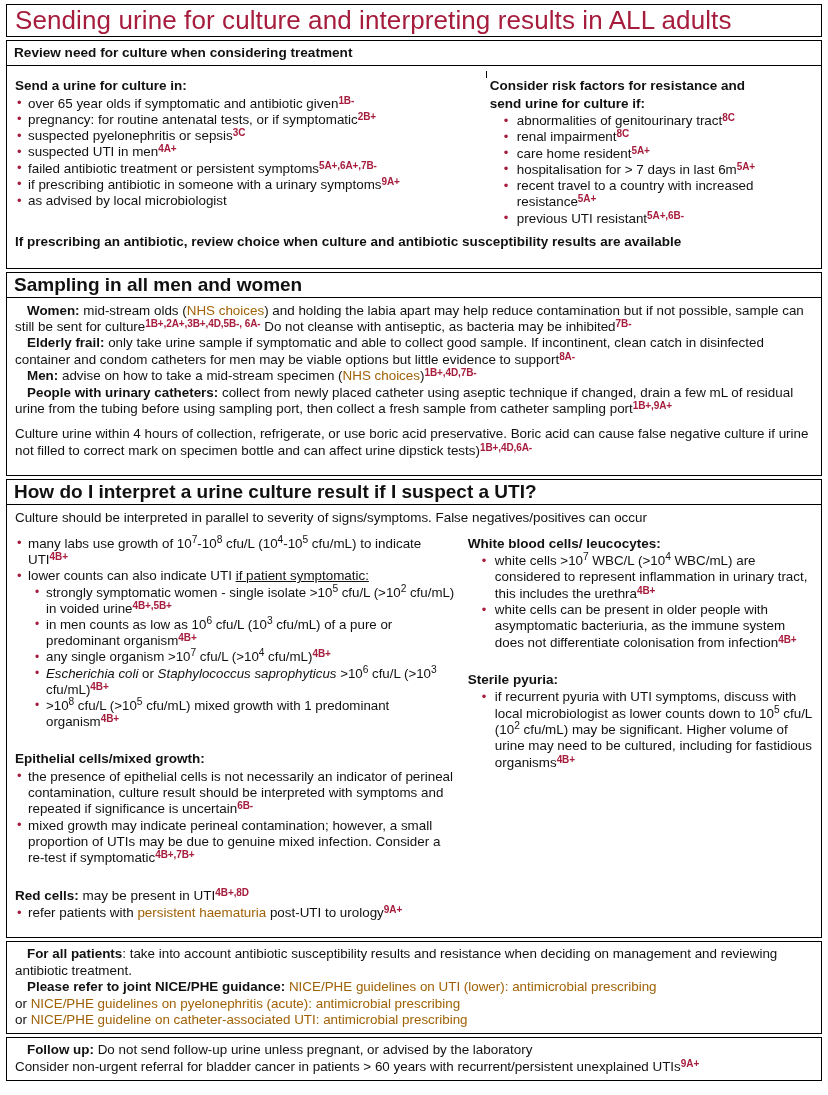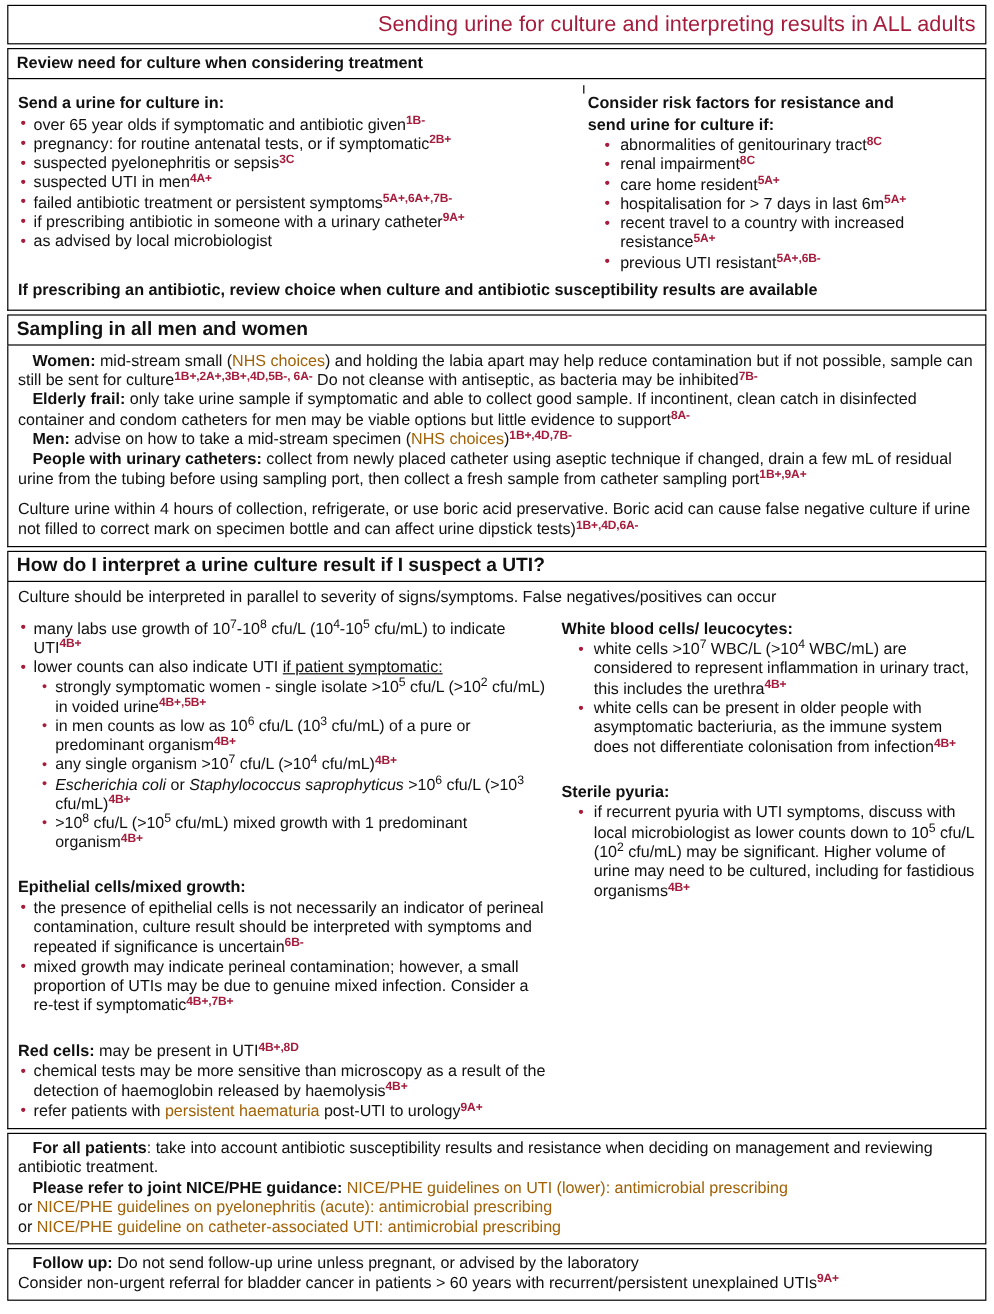--- a/index.html
+++ b/index.html
@@ -22,44 +22,43 @@
   }
 
   .title-bar {
     border: 1.6px solid #000;
     box-sizing: border-box;
     padding: 4px 8px 5px 8px;
     margin-bottom: 3px;
   }
   .title-text {
     color: #A61C3C;
-    font-size: 18px;
+    font-size: 26px;
     line-height: 22px;
     font-weight: 400;
     letter-spacing: 0.1px;
-    text-align: right;
   }
 
   .band {
     border: 1.6px solid #000;
     box-sizing: border-box;
     padding: 3px 7px 4px 7px;
     font-weight: bold;
     font-size: 13.6px;
     line-height: 17px;
     margin-bottom: 0;
     border-bottom-width: 1.6px;
   }
-  .band.sub { font-size: 16px; }
+  .band.sub { font-size: 19px; }
 
   .panel {
     border: 1.6px solid #000;
     border-top: none;
     box-sizing: border-box;
-    padding: 5px 8px 6px 8px;
+    padding: 5px 8px 16px 8px;
     margin-bottom: 3px;
   }
 
   .solo {
     border: 1.6px solid #000;
     box-sizing: border-box;
     padding: 4px 8px 5px 8px;
     margin-bottom: 3px;
   }
 
@@ -172,21 +171,21 @@
       <div class="cols">
 
         <div class="col-l">
           <div class="hd">Send a urine for culture in:</div>
           <ul class="b">
             <li><span>over 65 year olds if symptomatic and antibiotic given</span><sup>1B-</sup></li>
             <li><span>pregnancy: for routine antenatal tests, or if symptomatic</span><sup>2B+</sup></li>
             <li><span>suspected pyelonephritis or sepsis</span><sup>3C</sup></li>
             <li><span>suspected UTI in men</span><sup>4A+</sup></li>
             <li><span>failed antibiotic treatment or persistent symptoms</span><sup>5A+,6A+,7B-</sup></li>
-            <li><span>if prescribing antibiotic in someone with a urinary catheter</span><sup>9A+</sup></li>
+            <li><span>if prescribing antibiotic in someone with a urinary symptoms</span><sup>9A+</sup></li>
             <li><span>as advised by local microbiologist</span><sup></sup></li>
           </ul>
         </div>
 
         <div class="col-r">
           <div class="hd">Consider risk factors for resistance and</div>
           <div class="hd">send urine for culture if:</div>
           <ul class="b ind">
             <li><span>abnormalities of genitourinary tract</span><sup>8C</sup></li>
             <li><span>renal impairment</span><sup>8C</sup></li>
@@ -200,21 +199,21 @@
       </div>
       <div class="hd" style="margin-top:7px;">If prescribing an antibiotic, review choice when culture and antibiotic susceptibility results are available</div>
     </div>
   </div>
 
   <div>
     <div class="band sub">Sampling in all men and women</div>
     <div class="panel">
 
       <div class="para">
-        <b>Women:</b><span> mid-stream small (</span><span class="red">NHS choices</span><span>) and holding the labia apart may help reduce contamination but if not possible, sample can still be sent for culture</span><sup>1B+,2A+,3B+,4D,5B-, 6A-</sup><span> Do not cleanse with antiseptic, as bacteria may be inhibited</span><sup>7B-</sup>
+        <b>Women:</b><span> mid-stream olds (</span><span class="red">NHS choices</span><span>) and holding the labia apart may help reduce contamination but if not possible, sample can still be sent for culture</span><sup>1B+,2A+,3B+,4D,5B-, 6A-</sup><span> Do not cleanse with antiseptic, as bacteria may be inhibited</span><sup>7B-</sup>
       </div>
 
       <div class="para">
         <b>Elderly frail:</b><span> only take urine sample if symptomatic and able to collect good sample. If incontinent, clean catch in disinfected container and condom catheters for men may be viable options but little evidence to support</span><sup>8A-</sup>
       </div>
 
       <div class="para">
         <b>Men:</b><span> advise on how to take a mid-stream specimen (</span><span class="red">NHS choices</span><span>)</span><sup>1B+,4D,7B-</sup>
       </div>
 
@@ -272,21 +271,20 @@
           <div class="hd sp">Epithelial cells/mixed growth:</div>
           <ul class="b">
             <li><span>the presence of epithelial cells is not necessarily an indicator of perineal contamination, culture result should be interpreted with symptoms and repeated if significance is uncertain</span><sup>6B-</sup></li>
             <li><span>mixed growth may indicate perineal contamination; however, a small proportion of UTIs may be due to genuine mixed infection. Consider a re-test if symptomatic</span><sup>4B+,7B+</sup></li>
           </ul>
 
           <div class="hd sp">
             <span>Red cells:</span><span style="font-weight:normal;"> may be present in UTI</span><sup>4B+,8D</sup>
           </div>
           <ul class="b">
-            <li><span>chemical tests may be more sensitive than microscopy as a result of the detection of haemoglobin released by haemolysis</span><sup>4B+</sup></li>
             <li><span>refer patients with </span><span class="red">persistent haematuria</span><span> post-UTI to urology</span><sup>9A+</sup></li>
           </ul>
 
         </div>
 
         <div class="c2-r">
 
           <div class="hd">White blood cells/ leucocytes:</div>
           <ul class="b ind">
             <li>

